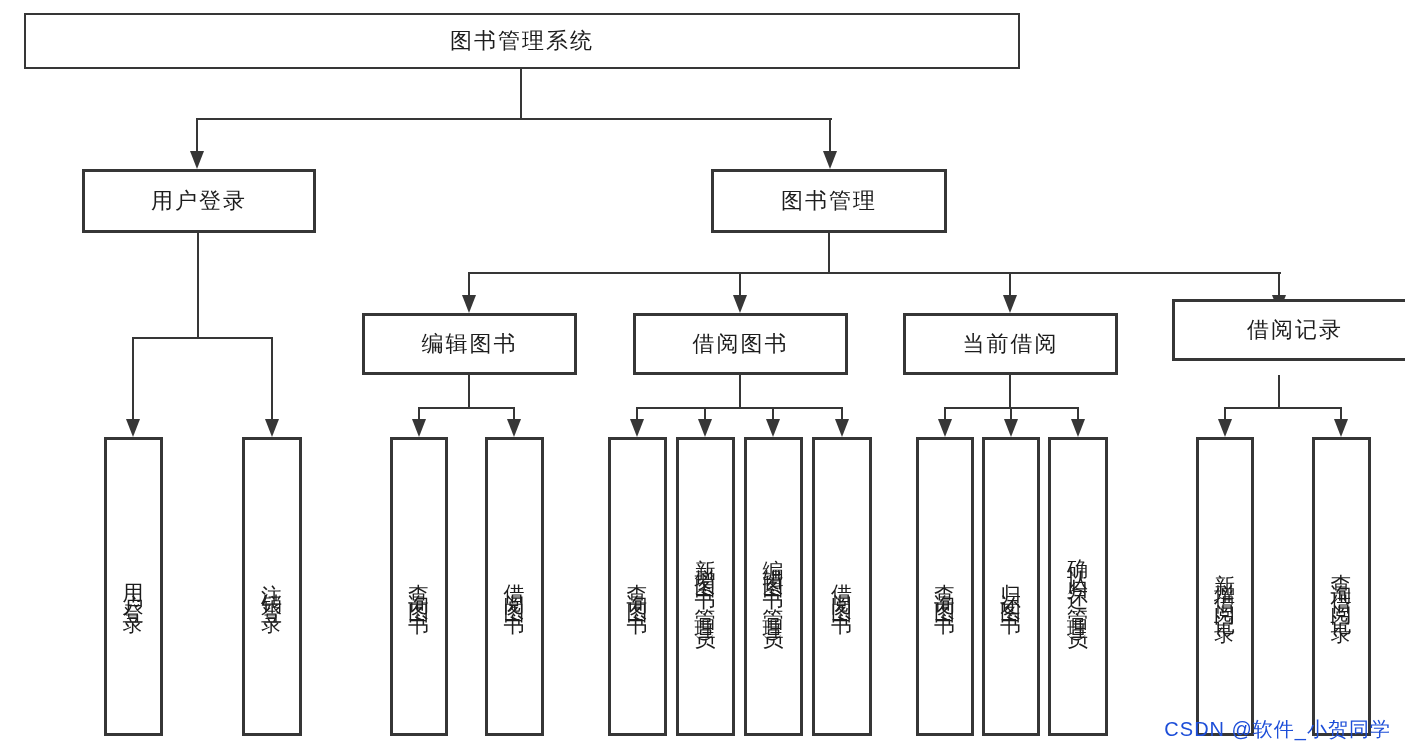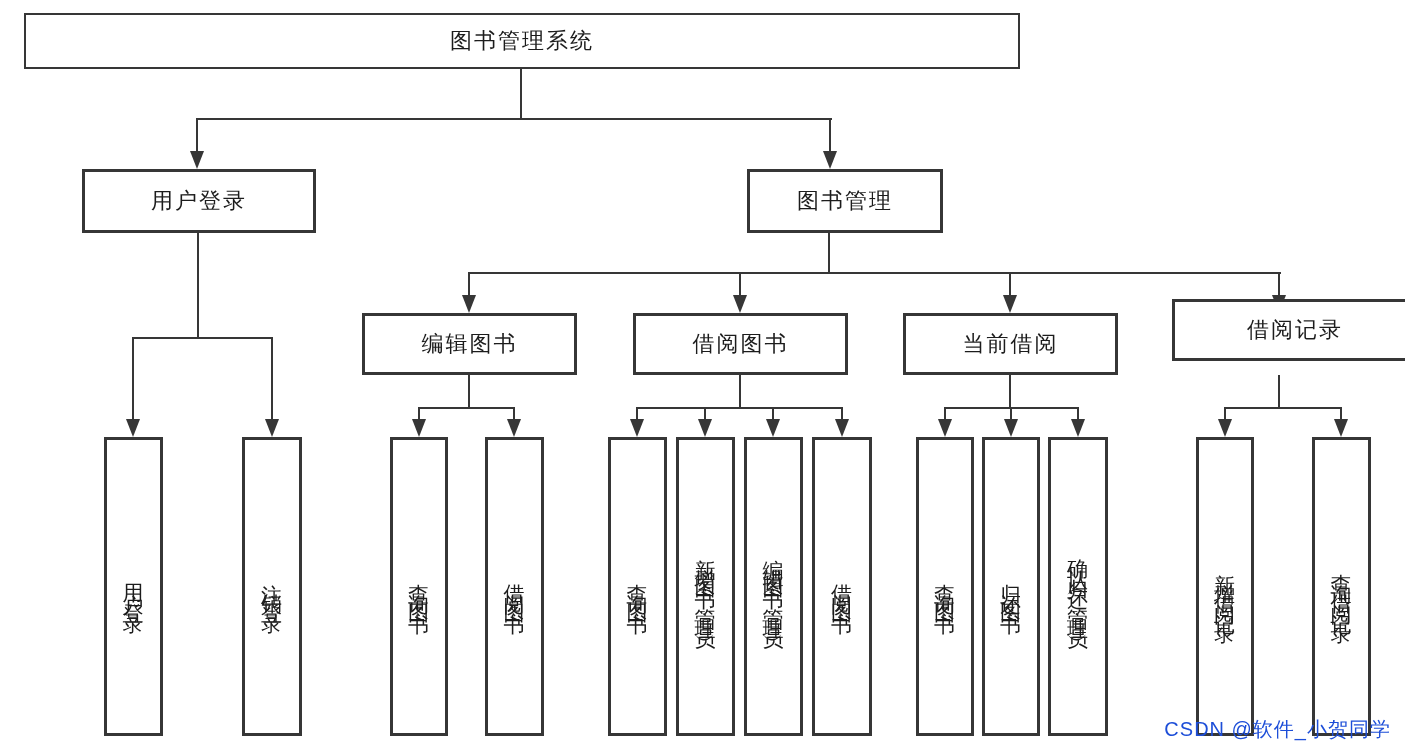--- a/index.html
+++ b/index.html
@@ -43,21 +43,21 @@
   <div class="box root" style="left:24px;top:13px;width:996px;height:56px">图书管理系统</div>
 
   <div class="v" style="left:520px;top:69px;height:49px"></div>
   <div class="h" style="left:196px;top:118px;width:636px"></div>
   <div class="v" style="left:196px;top:118px;height:35px"></div>
   <div class="arrow" style="left:190px;top:151px"></div>
   <div class="v" style="left:829px;top:118px;height:35px"></div>
   <div class="arrow" style="left:823px;top:151px"></div>
 
   <div class="box" style="left:82px;top:169px;width:234px;height:64px">用户登录</div>
-  <div class="box" style="left:747px;top:169px;width:196px;height:64px">图书管理</div>
+  <div class="box" style="left:711px;top:169px;width:236px;height:64px">图书管理</div>
 
   <div class="v" style="left:197px;top:233px;height:104px"></div>
   <div class="h" style="left:132px;top:337px;width:141px"></div>
   <div class="v" style="left:132px;top:337px;height:84px"></div>
   <div class="arrow" style="left:126px;top:419px"></div>
   <div class="v" style="left:271px;top:337px;height:84px"></div>
   <div class="arrow" style="left:265px;top:419px"></div>
 
   <div class="v" style="left:828px;top:233px;height:39px"></div>
   <div class="h" style="left:468px;top:272px;width:813px"></div>

